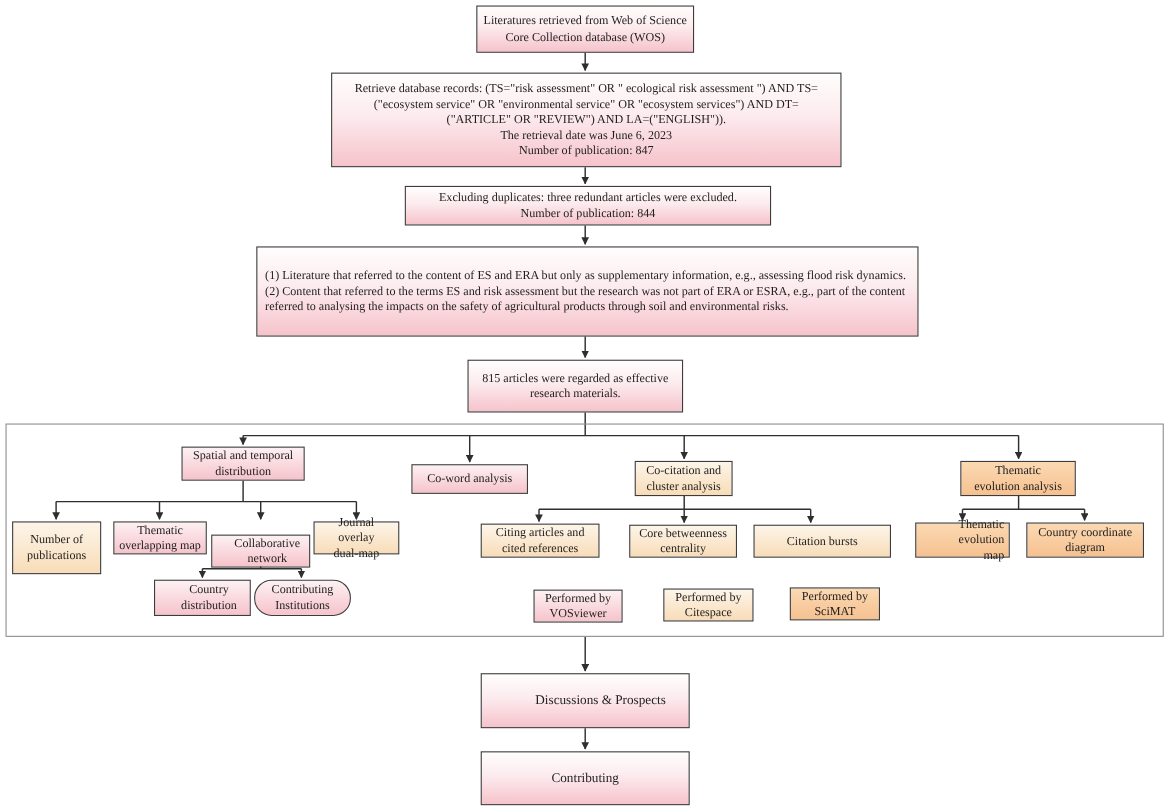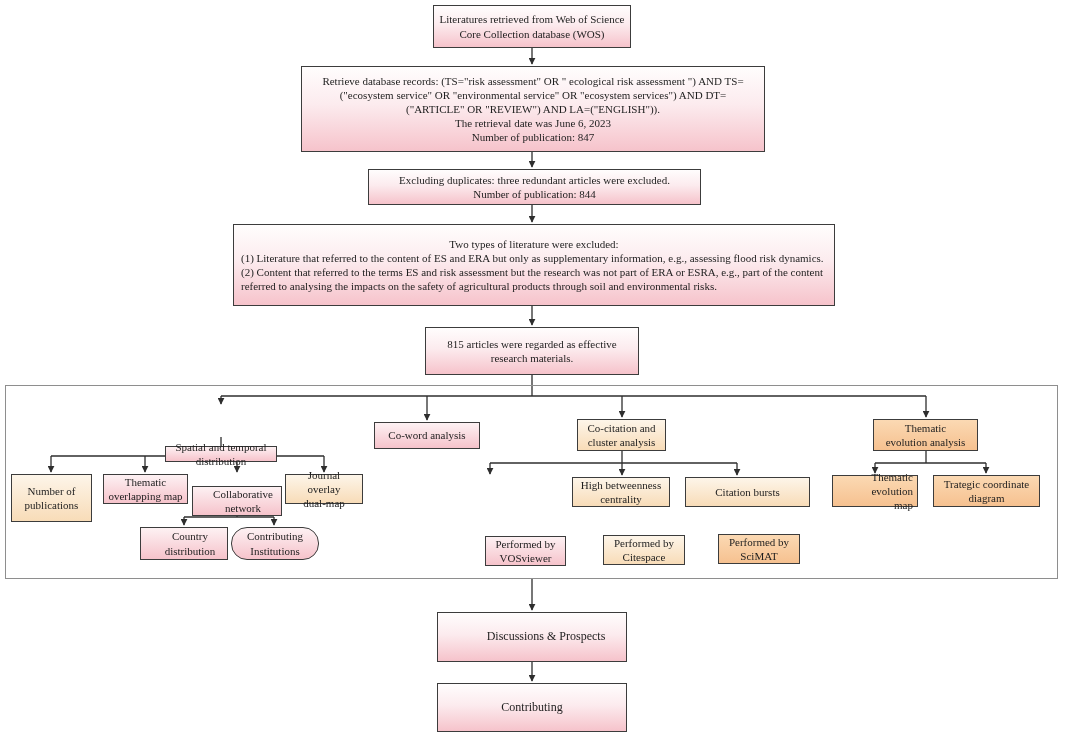--- a/index.html
+++ b/index.html
@@ -95,29 +95,28 @@
   <div class="node v-pink-big" style="left:301px;top:66px;width:464px;height:86px;">Retrieve database records: (TS="risk assessment" OR " ecological risk assessment ") AND TS=
 ("ecosystem service" OR "environmental service" OR "ecosystem services") AND DT=
 ("ARTICLE" OR "REVIEW") AND LA=("ENGLISH")).
 The retrieval date was June 6, 2023
 Number of publication: 847</div>
 
   <div class="node v-pink-big" style="left:368px;top:169px;width:333px;height:36px;">Excluding duplicates: three redundant articles were excluded.
 Number of publication: 844</div>
 
   <div class="node v-pink-big" style="left:233px;top:224px;width:602px;height:82px;padding:4px 7px;">
-    <div class="exclusion-title">Two types of literature were excluded:</div>
     <div class="exclusion-body">(1) Literature that referred to the content of ES and ERA but only as supplementary information, e.g., assessing flood risk dynamics.
 (2) Content that referred to the terms ES and risk assessment but the research was not part of ERA or ESRA, e.g., part of the content referred to analysing the impacts on the safety of agricultural products through soil and environmental risks.</div>
   </div>
 
-  <div class="node v-pink-big" style="left:425px;top:327px;width:214px;height:48px;">815 articles were regarded as effective
+  <div class="node v-pink-big" style="left:425px;top:327px;width:196px;height:48px;">815 articles were regarded as effective
 research materials.</div>
 
-  <div class="node v-pink" style="left:165px;top:406px;width:112px;height:16px;margin-top:40px;">Spatial and temporal
+  <div class="node v-pink" style="left:165px;top:406px;width:112px;height:31px;">Spatial and temporal
 distribution</div>
 
   <div class="node v-pink" style="left:374px;top:422px;width:106px;height:27px;">Co-word analysis</div>
 
   <div class="node v-cream" style="left:577px;top:419px;width:89px;height:32px;">Co-citation and
 cluster analysis</div>
 
   <div class="node v-orange" style="left:873px;top:419px;width:105px;height:32px;">Thematic
 evolution analysis</div>
 
@@ -132,30 +131,32 @@
 
   <div class="node v-cream" style="left:285px;top:474px;width:78px;height:30px;">Journal overlay
 dual-map</div>
 
   <div class="node v-pink" style="left:140px;top:527px;width:88px;height:33px;padding-left:16px;">Country
 distribution</div>
 
   <div class="node v-pink" style="left:231px;top:527px;width:88px;height:33px;border-radius:16px;">Contributing
 Institutions</div>
 
+  <div class="node v-cream" style="left:437px;top:476px;width:108px;height:31px;">Citing articles and
+cited references</div>
 
-  <div class="node v-cream" style="left:572px;top:477px;width:98px;height:30px;">High betweenness
+  <div class="node v-cream" style="left:572px;top:477px;width:98px;height:30px;">Core betweenness
 centrality</div>
 
   <div class="node v-cream" style="left:685px;top:477px;width:125px;height:30px;">Citation bursts</div>
 
   <div class="node v-orange" style="left:832px;top:475px;width:86px;height:32px;text-align:right;">Thematic evolution
 map</div>
 
-  <div class="node v-orange" style="left:933px;top:475px;width:107px;height:32px;">Trategic coordinate
+  <div class="node v-orange" style="left:933px;top:475px;width:107px;height:32px;">Country coordinate
 diagram</div>
 
   <div class="node v-pink" style="left:485px;top:536px;width:81px;height:30px;">Performed by
 VOSviewer</div>
 
   <div class="node v-cream" style="left:603px;top:535px;width:82px;height:30px;">Performed by
 Citespace</div>
 
   <div class="node v-orange" style="left:718px;top:534px;width:82px;height:30px;">Performed by
 SciMAT</div>

